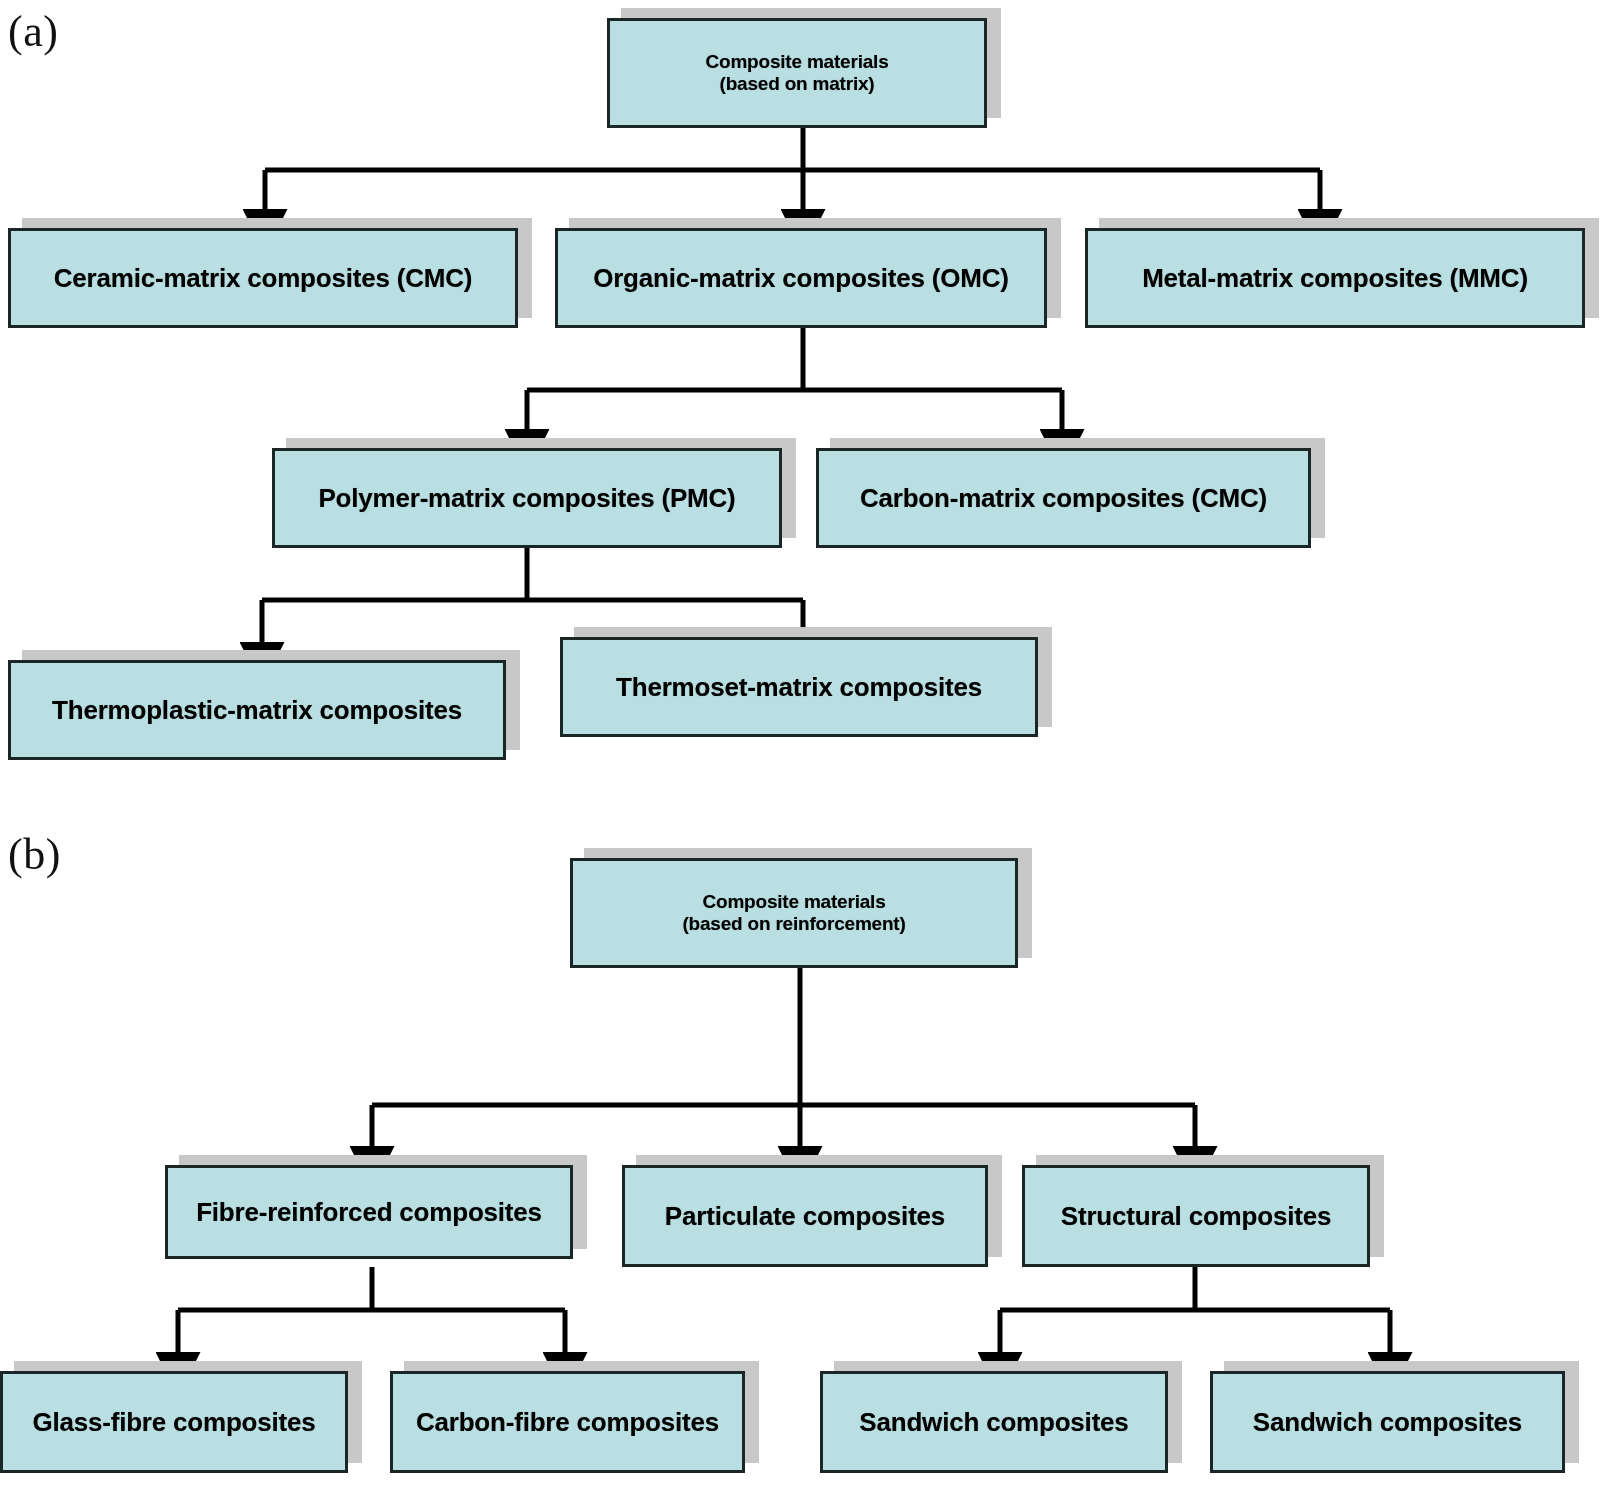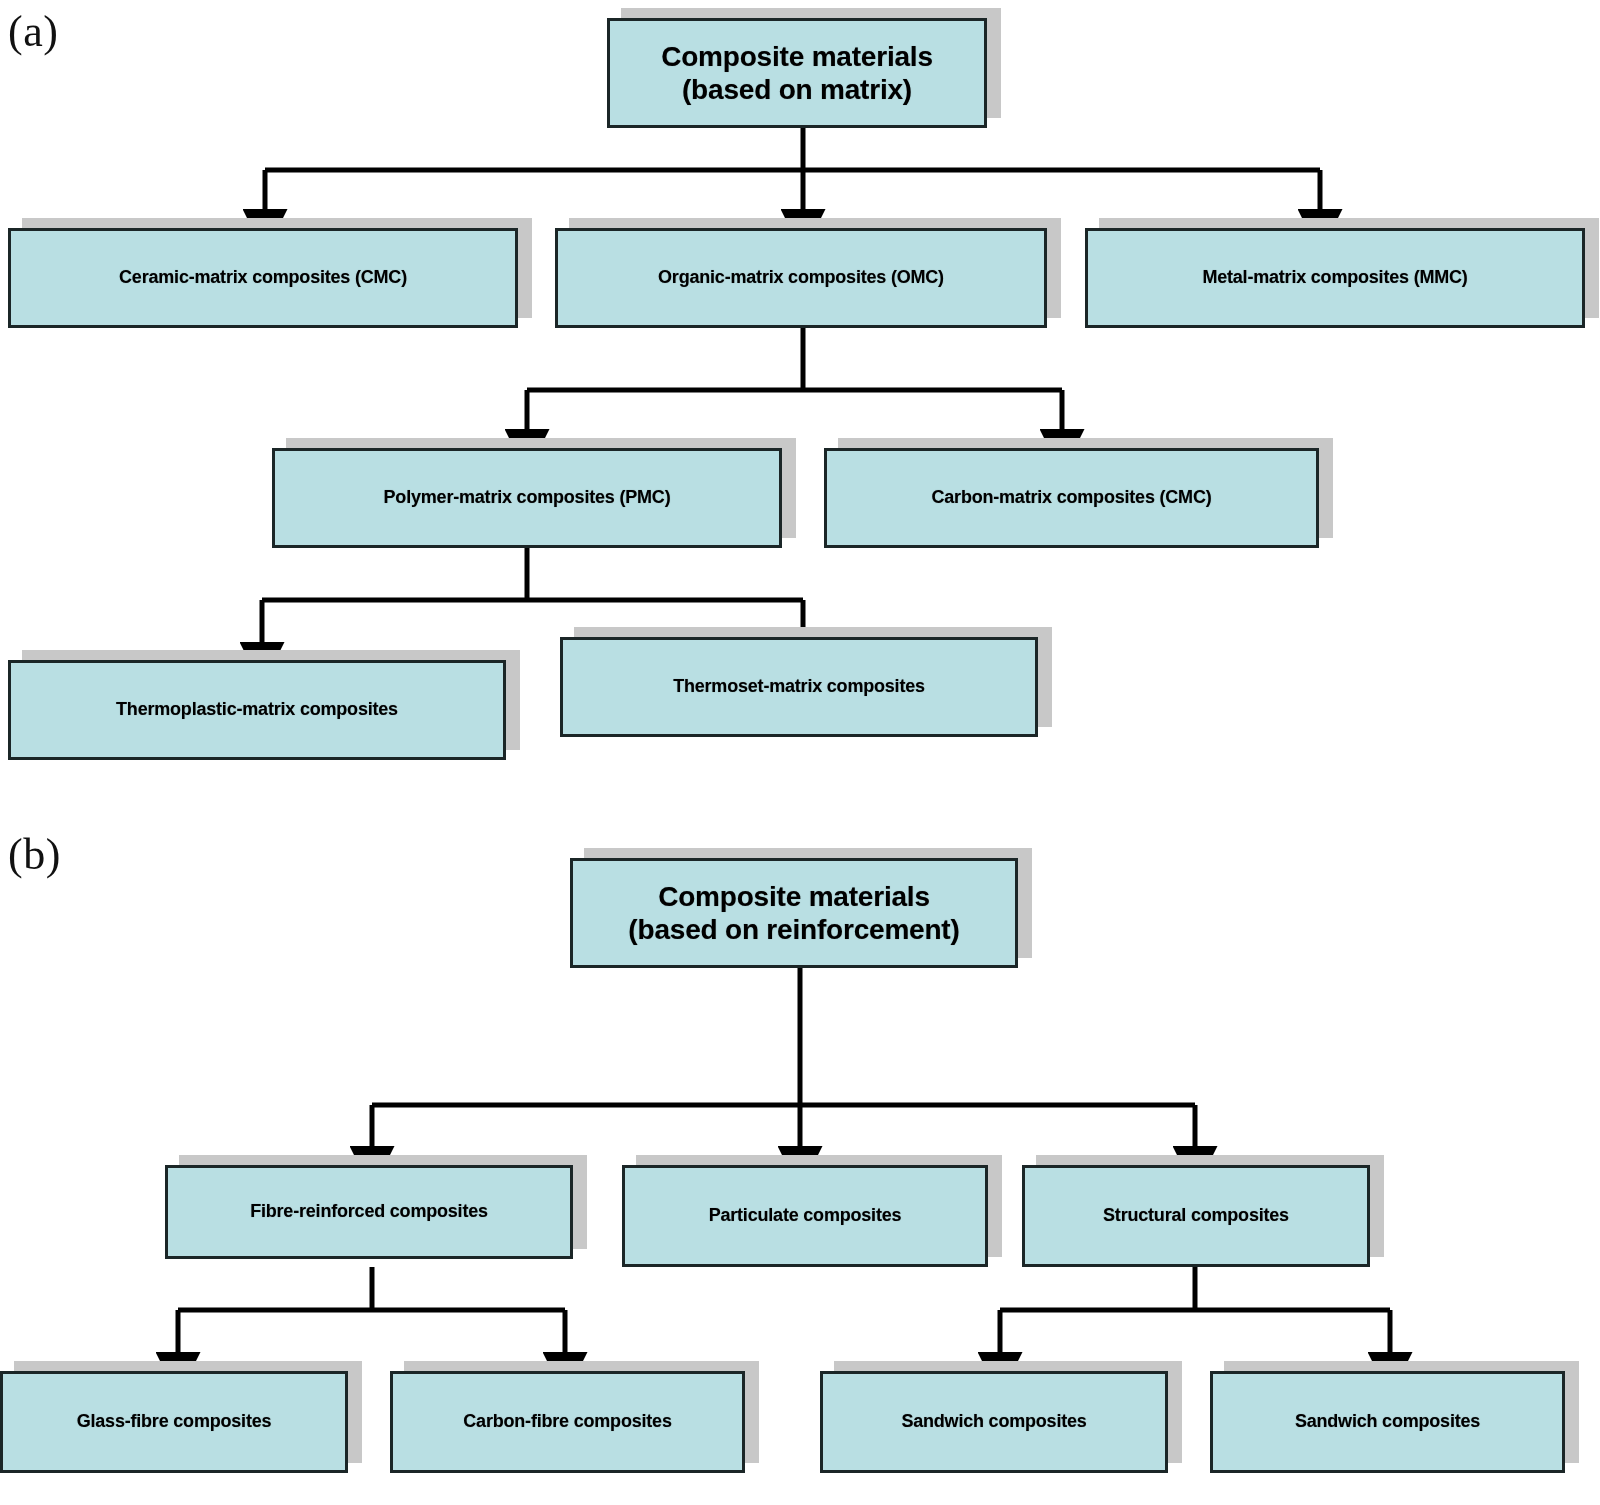--- a/index.html
+++ b/index.html
@@ -55,27 +55,27 @@
     box-sizing: border-box;
     background: #b9dfe3;
     border: 3px solid #1b2627;
     display: flex;
     align-items: center;
     justify-content: center;
     text-align: center;
     padding: 0 10px;
     color: #000000;
     font-weight: bold;
-    font-size: 18px;
+    font-size: 26px;
     line-height: 1.18;
     letter-spacing: -0.2px;
     white-space: pre-line;
     text-shadow: 0 0 1px rgba(0,0,0,0.35);
   }
-  .node .face.root  { font-size: 28px; }
+  .node .face.root  { font-size: 19px; }
 </style>
 </head>
 <body>
 
 <div id="canvas">
 
   <svg id="connectors" viewBox="0 0 1600 1505" width="1600" height="1505" xmlns="http://www.w3.org/2000/svg">
     <defs>
       <marker id="arrow" markerWidth="9" markerHeight="9" refX="1.2" refY="4.5" orient="auto" markerUnits="strokeWidth">
         <path d="M0,0 L9,4.5 L0,9 z" fill="#000000"></path>
@@ -138,21 +138,21 @@
   <div class="node" style="left:1085px; top:228px; width:500px; height:100px;">
     <div class="shadow"></div>
     <div class="face">Metal-matrix composites (MMC)</div>
   </div>
 
   <div class="node" style="left:272px; top:448px; width:510px; height:100px;">
     <div class="shadow"></div>
     <div class="face">Polymer-matrix composites (PMC)</div>
   </div>
 
-  <div class="node" style="left:816px; top:448px; width:495px; height:100px;margin-left:8px;">
+  <div class="node" style="left:816px; top:448px; width:495px; height:100px;">
     <div class="shadow"></div>
     <div class="face">Carbon-matrix composites (CMC)</div>
   </div>
 
   <div class="node" style="left:8px; top:660px; width:498px; height:100px;">
     <div class="shadow"></div>
     <div class="face">Thermoplastic-matrix composites</div>
   </div>
 
   <div class="node" style="left:560px; top:637px; width:478px; height:100px;">

